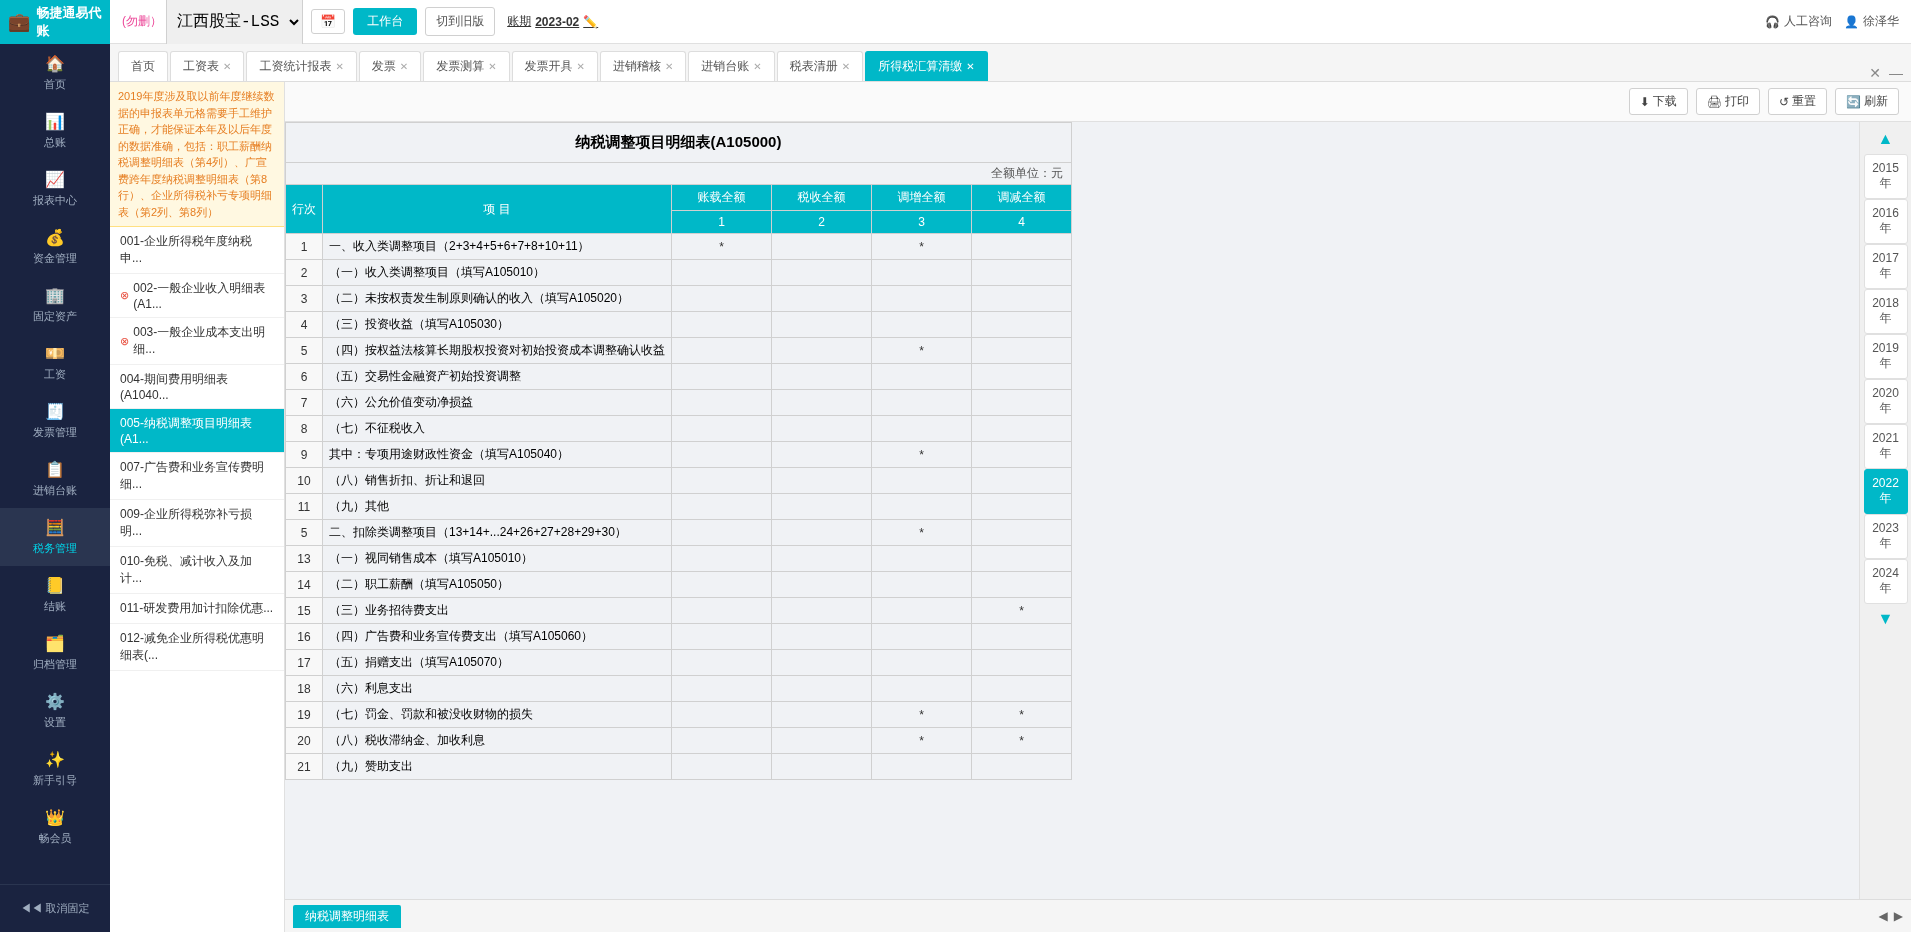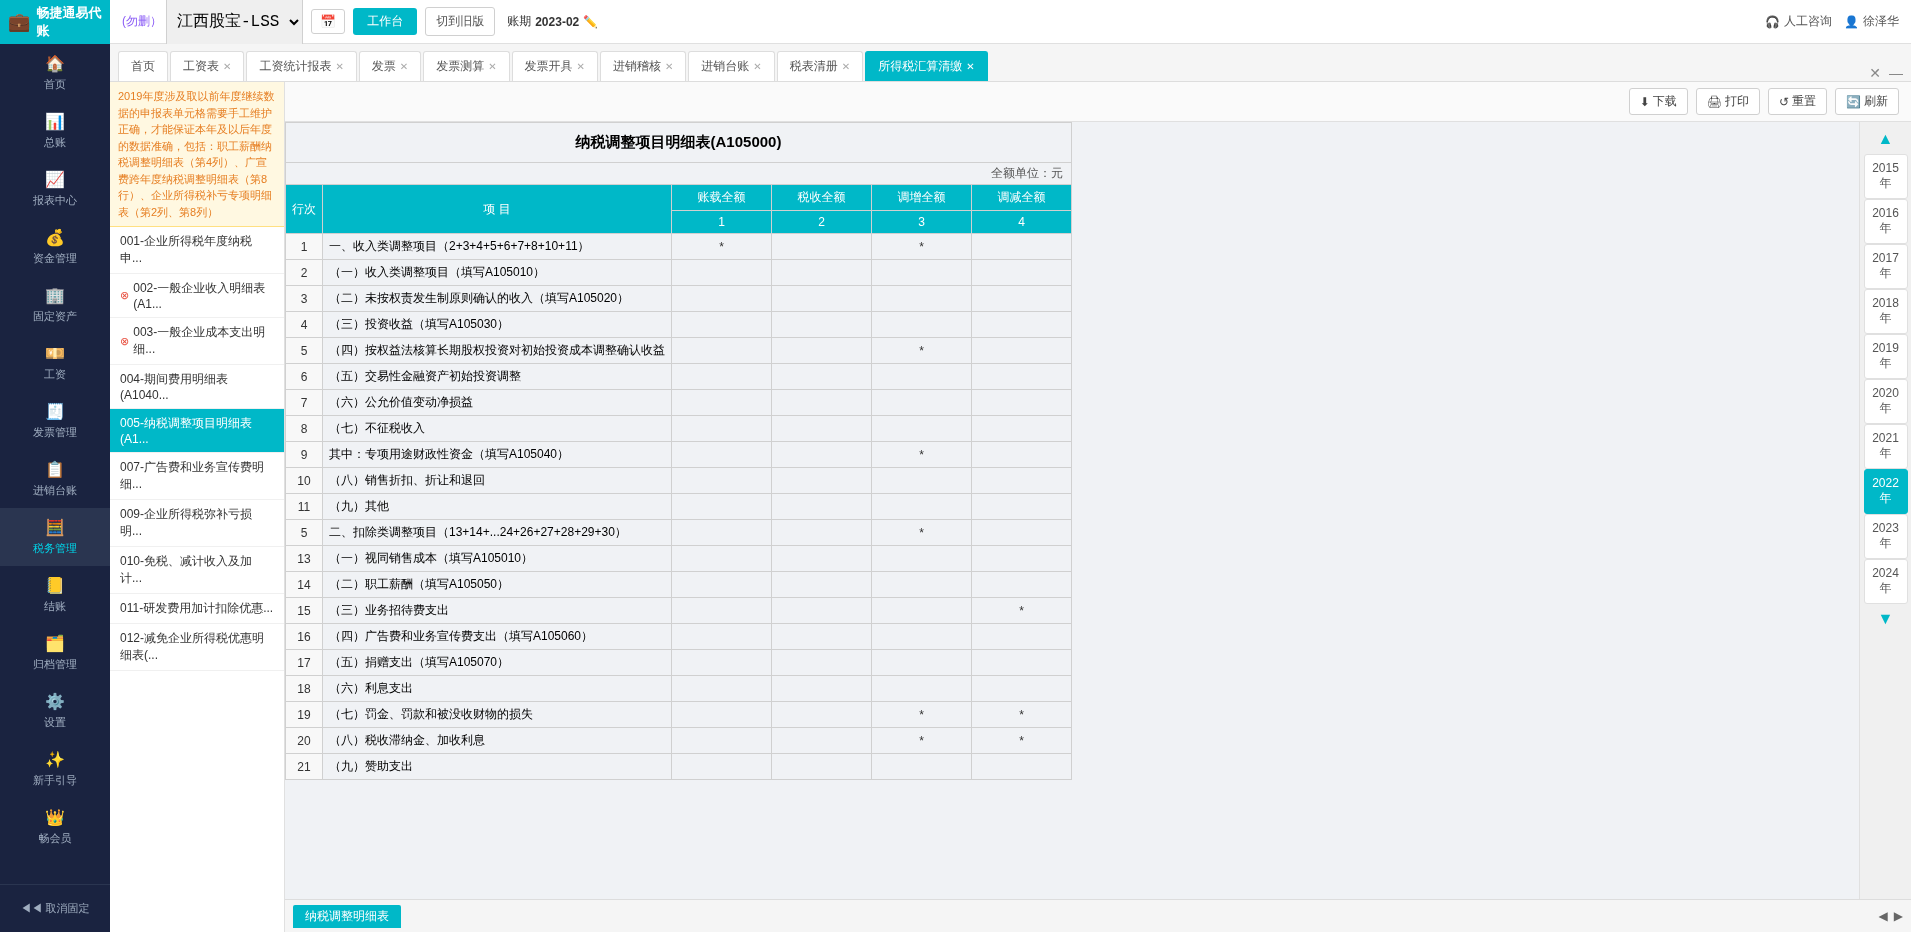--- a/index.html
+++ b/index.html
@@ -19,21 +19,21 @@
     
     .main { flex: 1; display: flex; flex-direction: column; overflow: hidden; }
 
     
     .topbar { height: 44px; background: white; display: flex; align-items: center; padding: 0 12px; border-bottom: 1px solid #e0e0e0; gap: 8px; }
     .topbar-company { display: flex; align-items: center; gap: 4px; font-size: 12px; color: #333; }
     .topbar-company select { border: 1px solid #d0d0d0; padding: 2px 6px; border-radius: 2px; font-size: 12px; }
     .topbar-icon-btn { border: 1px solid #d0d0d0; background: white; padding: 4px 8px; border-radius: 3px; cursor: pointer; font-size: 13px; }
     .btn-workbench { background: #00b8c8; color: white; border: none; padding: 5px 14px; border-radius: 3px; cursor: pointer; font-size: 12px; }
     .btn-old { background: white; border: 1px solid #d0d0d0; color: #555; padding: 5px 10px; border-radius: 3px; cursor: pointer; font-size: 12px; }
-    .topbar-period { display: flex; align-items: center; gap: 4px; font-size: 12px; color: #333; margin-left: 4px; }
+    .topbar-period { display: flex; align-items: center; gap: 4px; font-size: 12px; color: #333; margin-left: 4px; text-decoration: underline; }
     .topbar-right { margin-left: auto; display: flex; align-items: center; gap: 12px; font-size: 12px; color: #555; }
     .topbar-right .user { display: flex; align-items: center; gap: 4px; }
 
     
     .tabbar { height: 38px; background: #f5f5f5; display: flex; align-items: flex-end; padding: 0 8px; border-bottom: 1px solid #ddd; overflow: hidden; }
     .tab { display: flex; align-items: center; gap: 4px; padding: 6px 12px; background: white; border: 1px solid #ddd; border-bottom: none; margin-right: 2px; cursor: pointer; font-size: 12px; color: #555; border-radius: 3px 3px 0 0; white-space: nowrap; }
     .tab.active { background: #00b8c8; color: white; border-color: #00b8c8; }
     .tab .close { font-size: 10px; color: #aaa; cursor: pointer; }
     .tab.active .close { color: white; }
     .tabbar-right { margin-left: auto; display: flex; align-items: center; gap: 4px; }
@@ -145,21 +145,21 @@
     <div class="sidebar-fix">
       <span>◀◀ 取消固定</span>
     </div>
   </div>
 </div>
 
 <div class="main">
 
   <div class="topbar">
     <div class="topbar-company">
-      <span style="font-size:12px;color:#8b5cf6;">(勿删）</span>
+      <span style="font-size:12px;color:#ec4899;">(勿删）</span>
       <select style="border:1px solid #d0d0d0;padding:16px 6px;border-radius:3px;font-size:16px;font-family:Liberation Mono, monospace;">
         <option>江西股宝-LSS</option>
       </select>
     </div>
     <button class="topbar-icon-btn">📅</button>
     <button class="btn-workbench">工作台</button>
     <button class="btn-old">切到旧版</button>
     <div class="topbar-period">
       <span>账期</span>
       <span style="font-weight:bold;color:#333;">2023-02</span>

